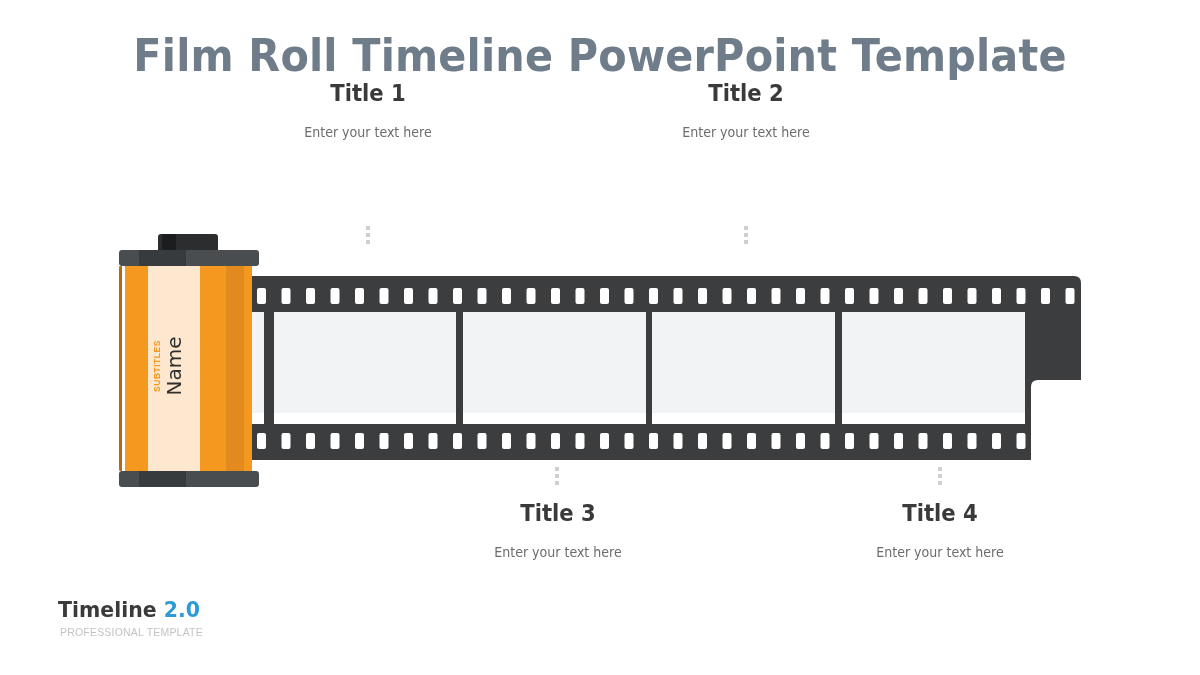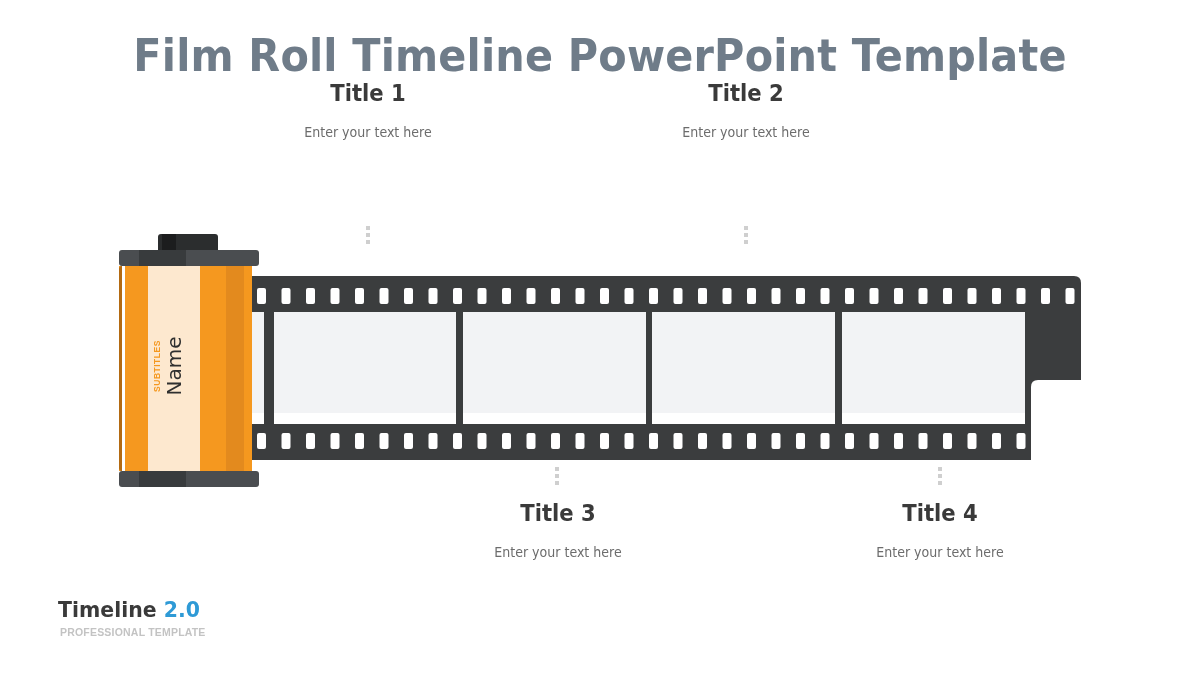--- a/index.html
+++ b/index.html
@@ -51,21 +51,21 @@
     font-family: "DejaVu Sans", sans-serif; }
 
   
   .strip { left: 252px; top: 276px; width: 0; height: 0; }
   .strip-svg { position: absolute; left: 0; top: 0; }
 
   
   .footer-title { left: 58px; top: 597px; font-size: 22px; font-weight: bold; color: #3a3a3a;
     font-family: "DejaVu Sans", sans-serif; transform-origin: left center; transform: scaleX(0.93); }
   .footer-title .accent { color: #2e9ad6; }
-  .footer-sub { left: 60px; top: 626px; font-size: 10.5px; font-weight: bold; color: #c3c3c3; letter-spacing: 0.2px; }
+  .footer-sub { left: 60px; top: 626px; font-size: 10.5px; font-weight: normal; color: #c3c3c3; letter-spacing: 0.2px; }
 </style>
 </head>
 <body>
 
 <div class="abs main-title">Film Roll Timeline PowerPoint Template</div>
 
 <div class="abs block-title" style="left:268px; top:80px;">Title 1</div>
 <div class="abs block-text" style="left:258px; top:124px;">Enter your text here</div>
 <div class="abs dots" style="left:366px; top:226px;">
     <i></i>

